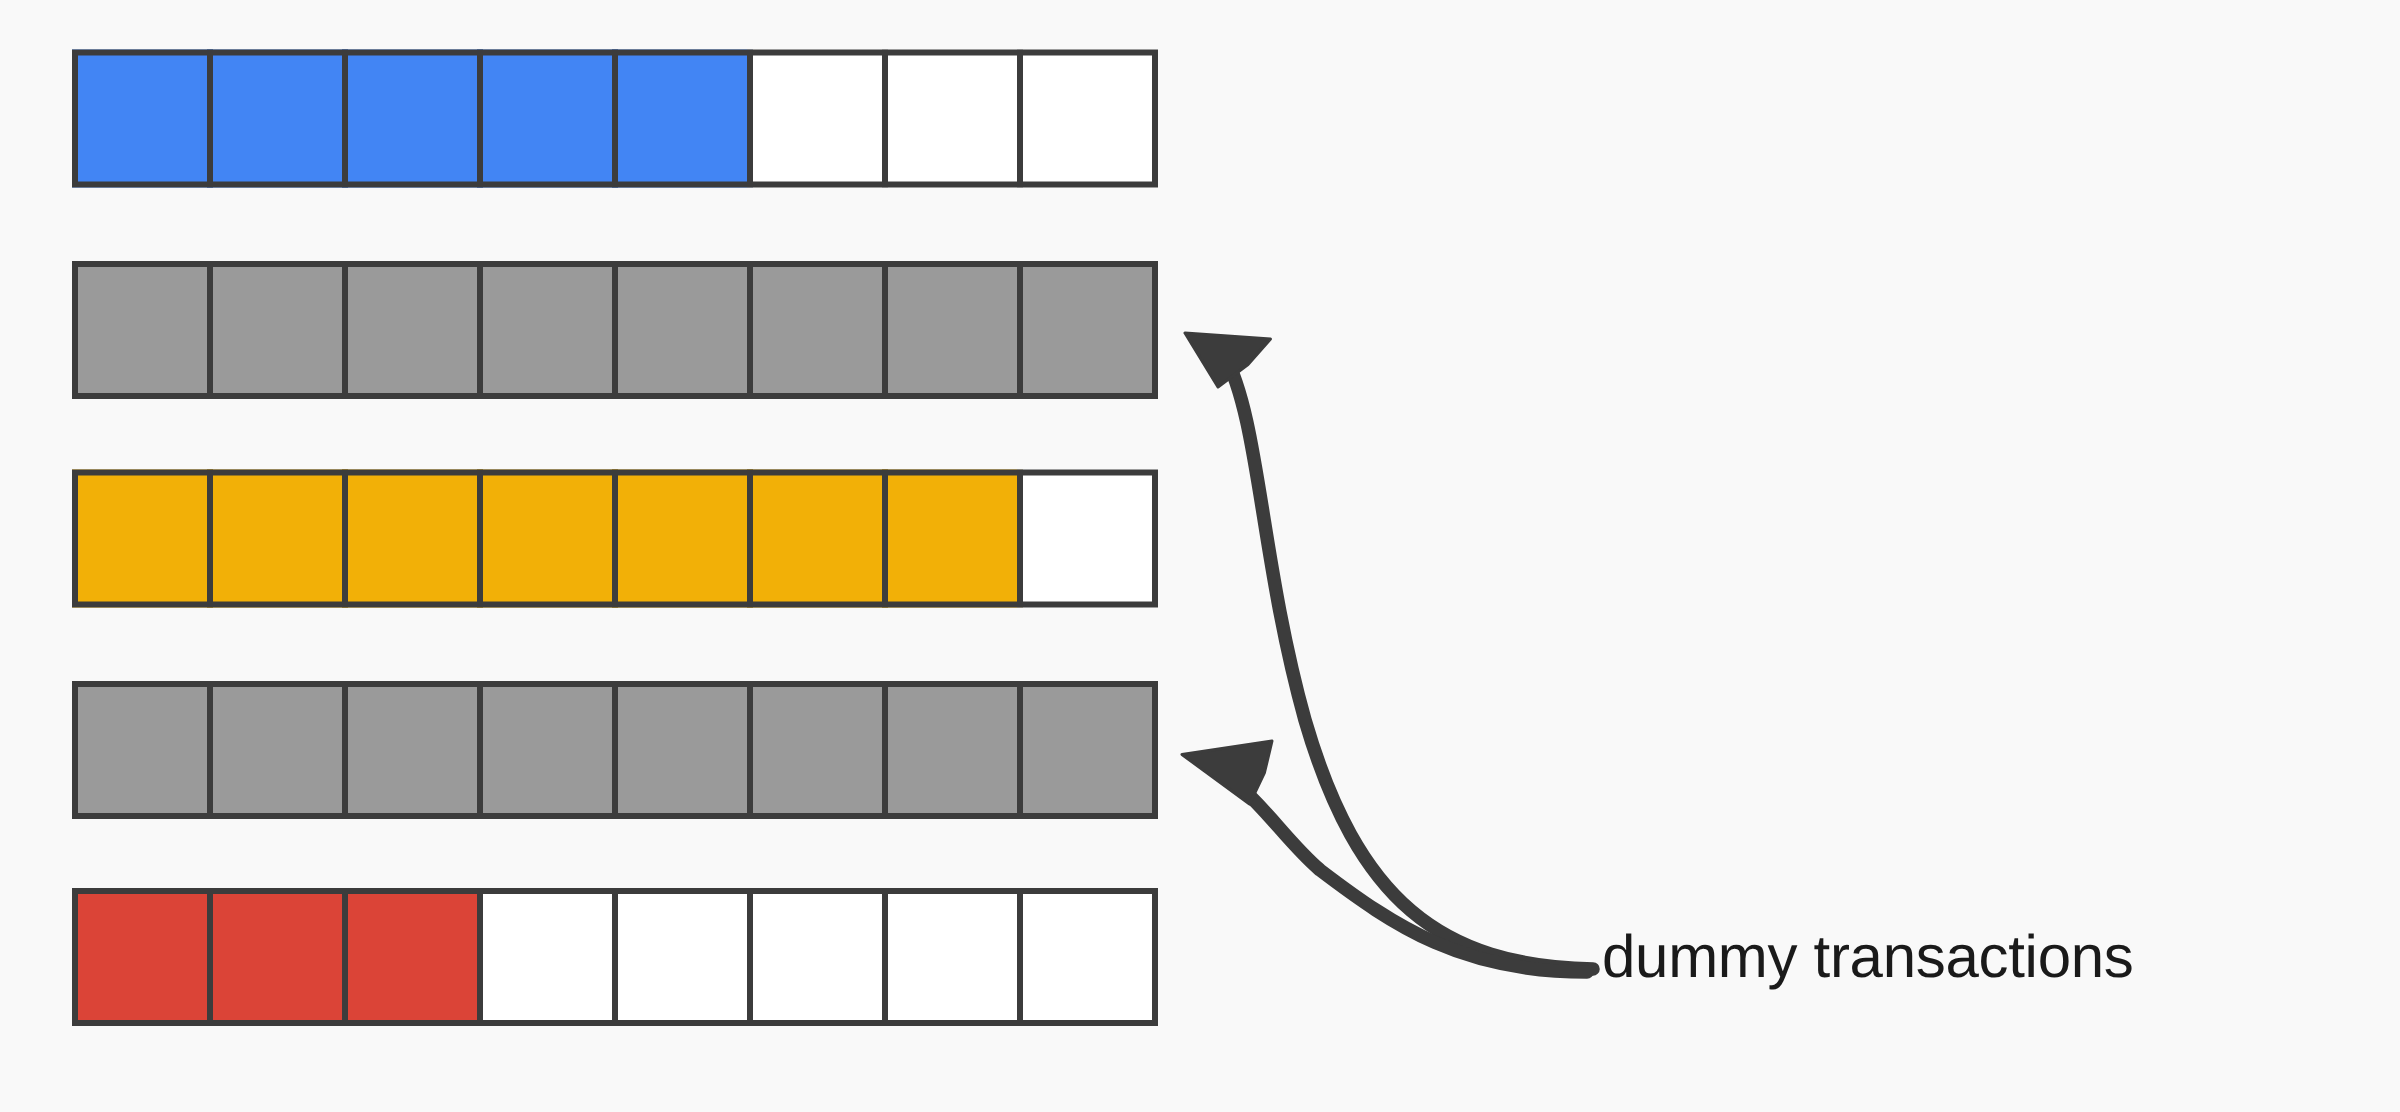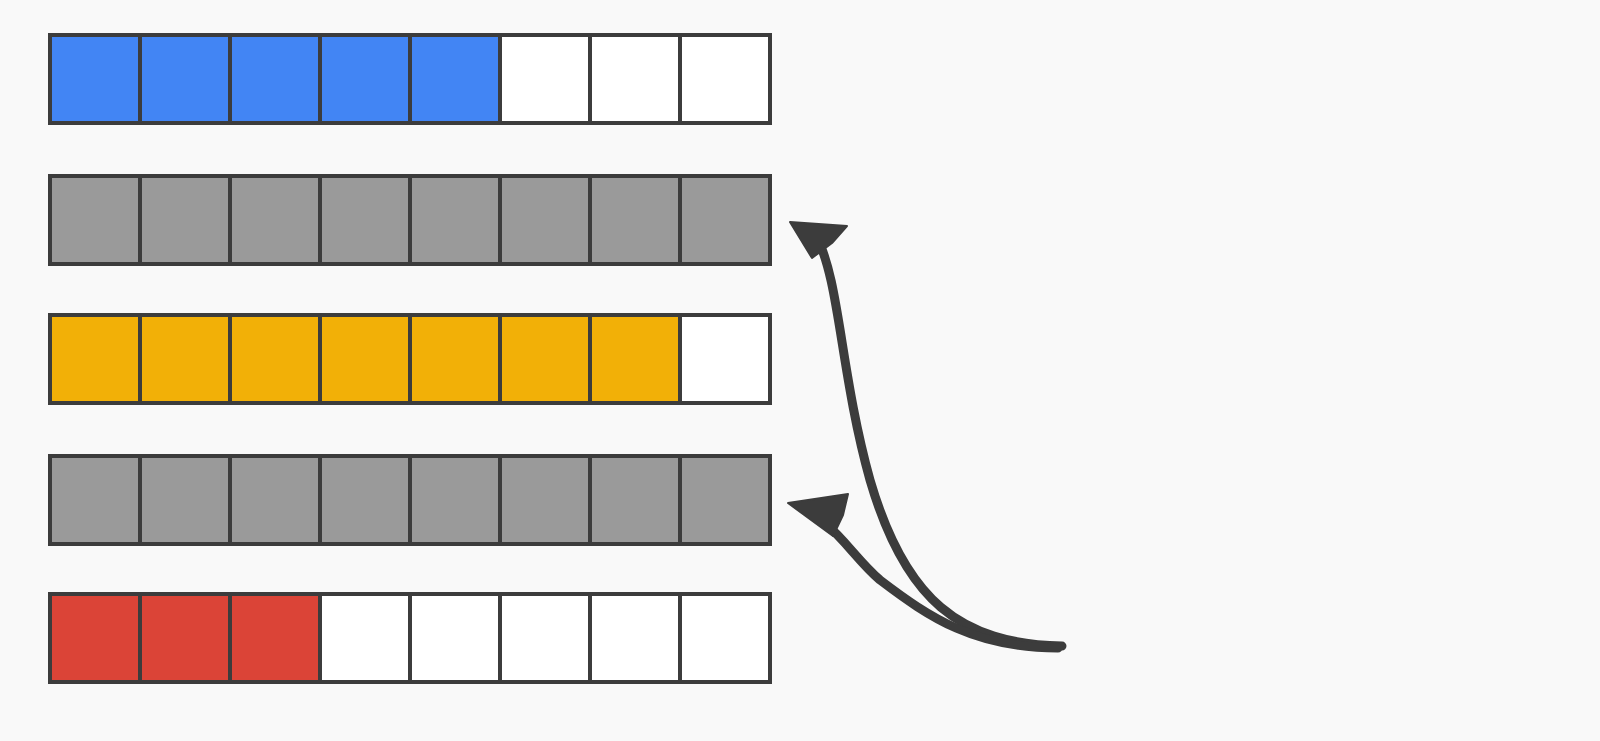--- a/index.html
+++ b/index.html
@@ -114,14 +114,15 @@
     <g>
       <path d="M 1062,646 C 960,644 905,600 870,480 C 840,372 840,280 816,236" fill="none" stroke="#3c3c3c" stroke-width="9" stroke-linecap="round"></path>
       <path d="M 790,222 L 847,226 L 832,243 L 812,258 Z" fill="#3c3c3c" stroke="#3c3c3c" stroke-width="2" stroke-linejoin="round"></path>
     </g>
     <g>
       <path d="M 1058,648 C 975,648 930,618 880,580 C 860,563 845,540 826,524" fill="none" stroke="#3c3c3c" stroke-width="9" stroke-linecap="round"></path>
       <path d="M 788,503 L 848,494 L 843,515 L 833,536 Z" fill="#3c3c3c" stroke="#3c3c3c" stroke-width="2" stroke-linejoin="round"></path>
     </g>
   </svg>
 
+  <div id="label-dummy-transactions" style="left: 1068px; top: 616px; color: rgb(26, 26, 26); font-size: 40px;">dummy transactions</div>
 
 </div>
 
 </body></html>

